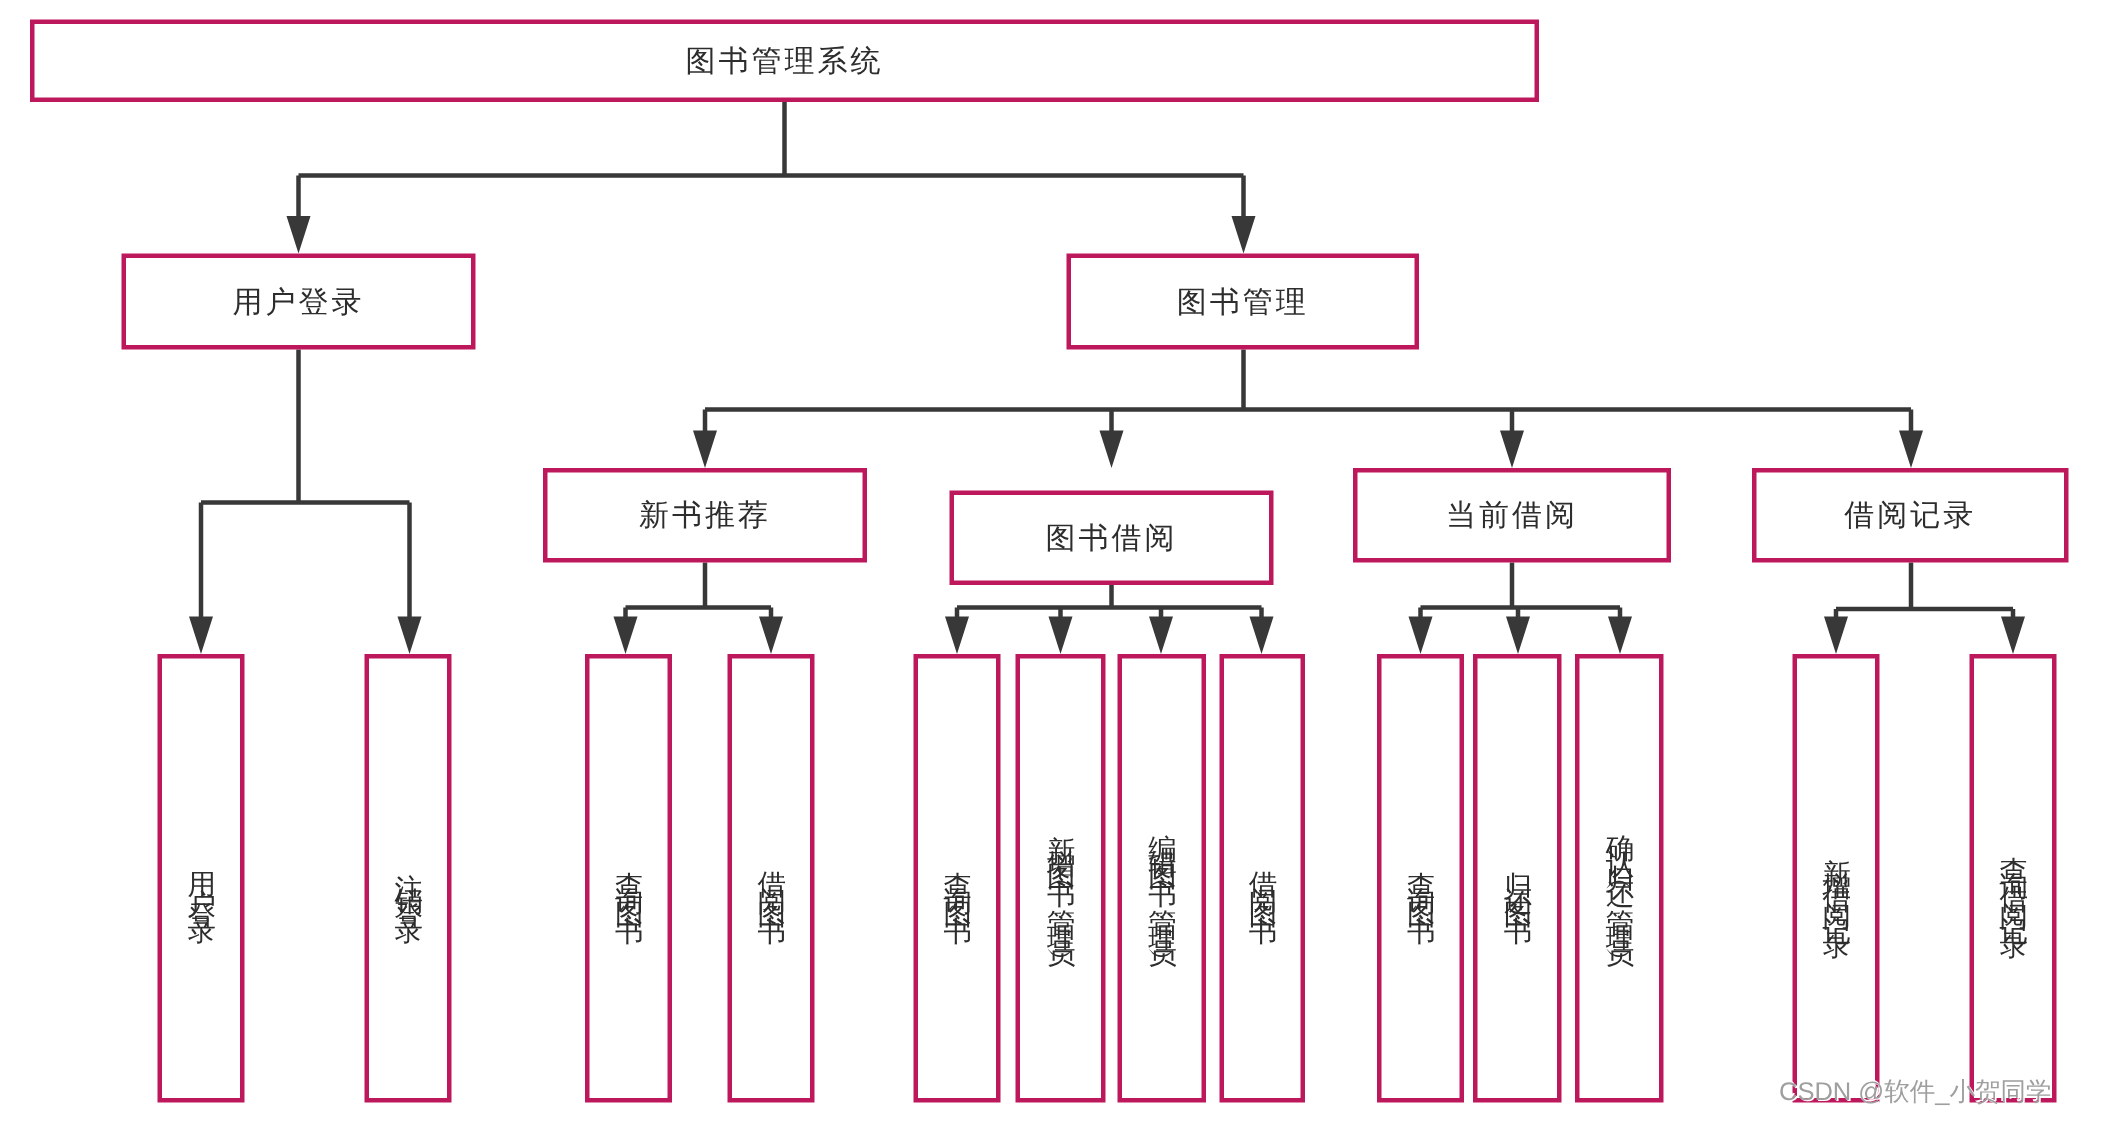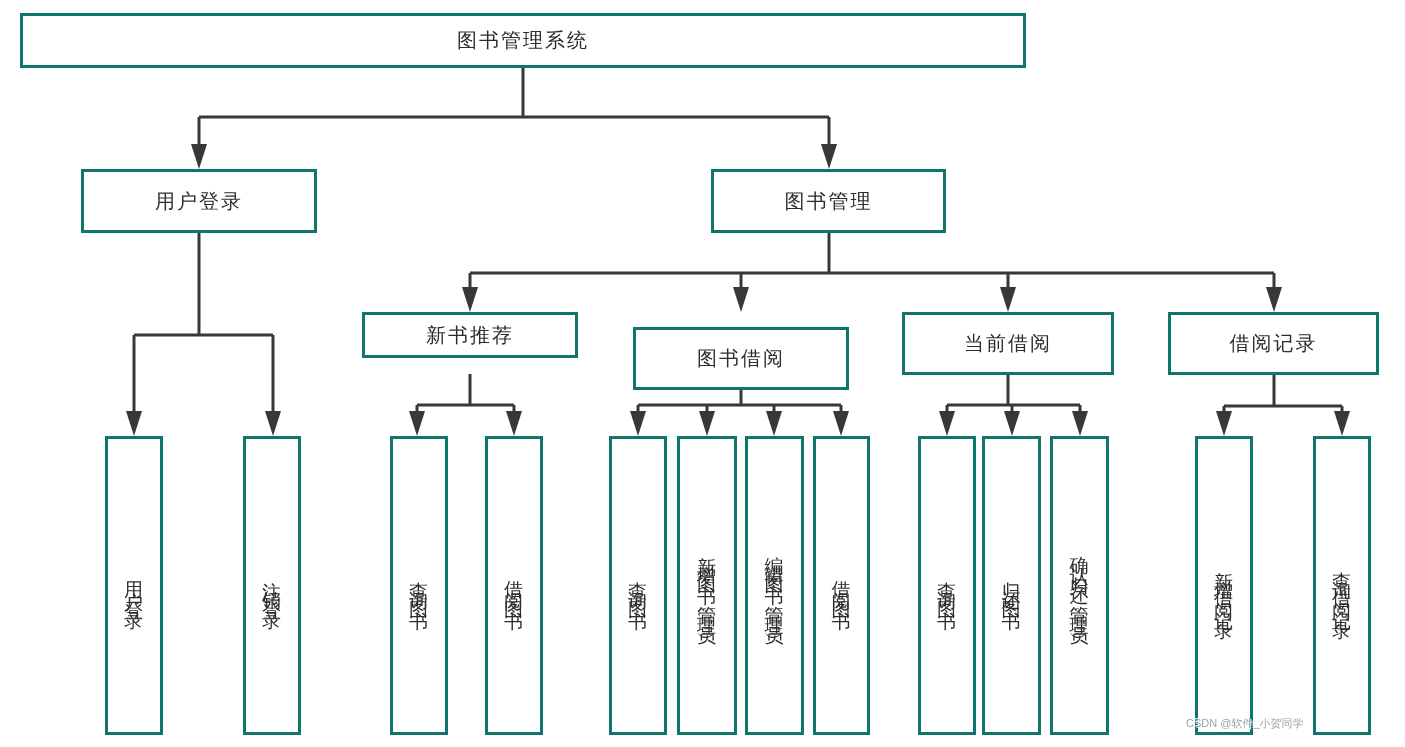--- a/index.html
+++ b/index.html
@@ -12,42 +12,42 @@
     overflow: hidden;
   }
   .connectors {
     position: absolute;
     left: 0; top: 0;
     z-index: 1;
   }
   .box {
     position: absolute;
     box-sizing: border-box;
-    border: 3px solid #0f766e;
+    border: 3px solid #be185d;
     background: #ffffff;
     display: flex;
     align-items: center;
     justify-content: center;
     color: #2d2d2d;
     z-index: 2;
   }
   .box.h { font-size: 20px; letter-spacing: 2px; white-space: nowrap; }
   .box.v { top: 436px; height: 299px; }
   .vtext {
     writing-mode: vertical-rl;
     text-orientation: mixed;
     font-size: 19px;
     line-height: 1;
     letter-spacing: 10px;
   }
   .watermark {
     position: absolute;
     left: 1186px;
     top: 716px;
-    font-size: 11px;
+    font-size: 17px;
     color: #9f9f9f;
     white-space: nowrap;
     z-index: 5;
     text-shadow: 1px 1px 0 #ffffff, -1px -1px 0 #ffffff;
   }
 </style>
 </head>
 <body>
 
 <div class="canvas">
@@ -105,21 +105,21 @@
              M1072 411 H1088 L1080 436 Z
              M1216 411 H1232 L1224 436 Z
              M1334 411 H1350 L1342 436 Z"></path>
   </svg>
 
   <div class="box h" style="left:20px;top:13px;width:1006px;height:55px">图书管理系统</div>
 
   <div class="box h" style="left:81px;top:169px;width:236px;height:64px">用户登录</div>
   <div class="box h" style="left:711px;top:169px;width:235px;height:64px">图书管理</div>
 
-  <div class="box h" style="left:362px;top:312px;width:216px;height:46px">新书推荐</div>
+  <div class="box h" style="left:362px;top:312px;width:216px;height:63px">新书推荐</div>
   <div class="box h" style="left:633px;top:327px;width:216px;height:63px">图书借阅</div>
   <div class="box h" style="left:1168px;top:312px;width:211px;height:63px">借阅记录</div>
   <div class="box h" style="left:902px;top:312px;width:212px;height:63px">当前借阅</div>
 
   <div class="box v" style="left:105px;width:58px">
     <span class="vtext">用户登录</span>
   </div>
   <div class="box v" style="left:243px;width:58px">
     <span class="vtext">注销登录</span>
   </div>

